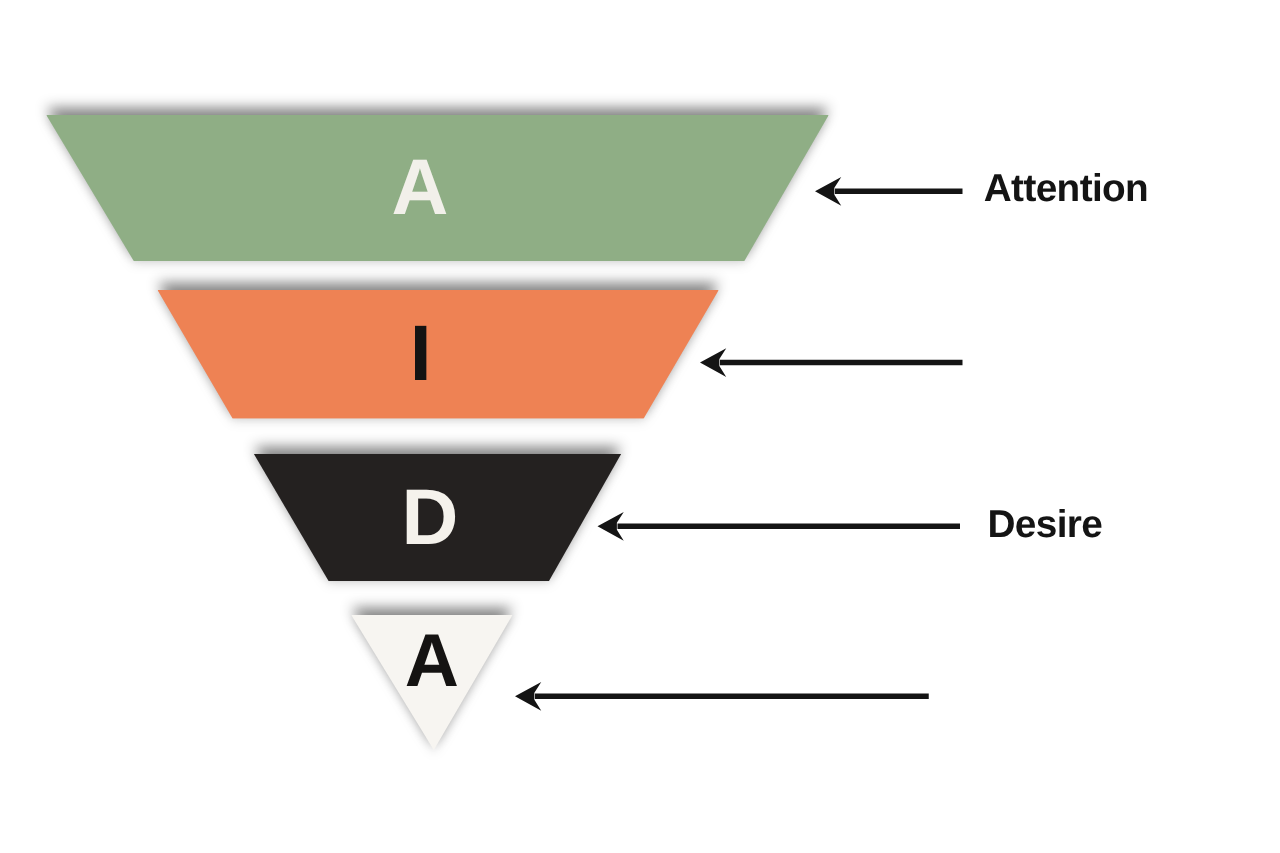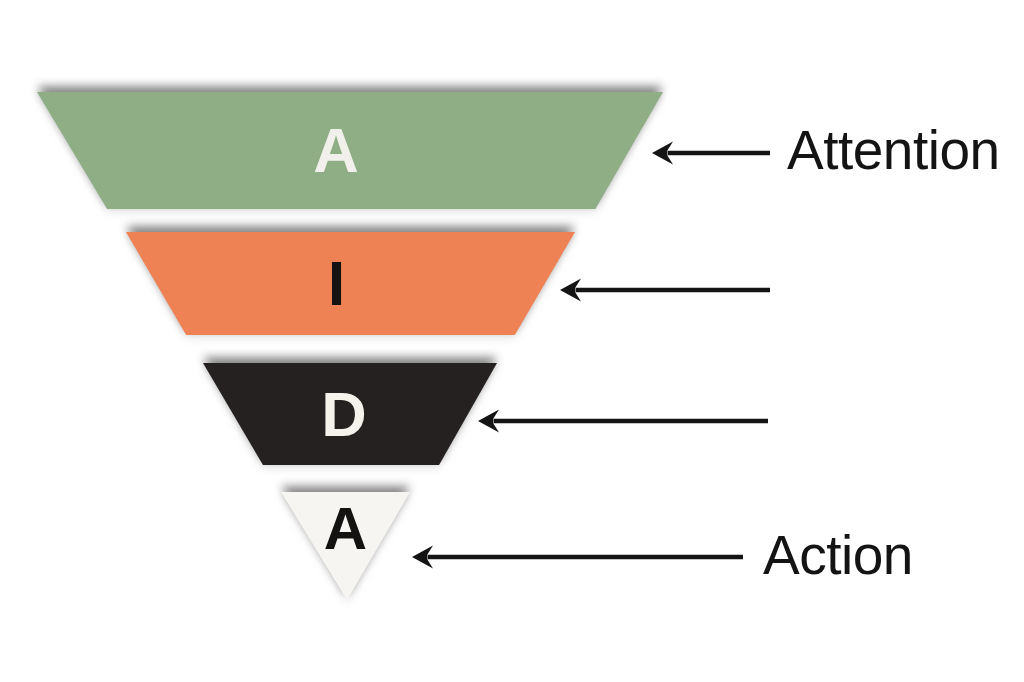--- a/index.html
+++ b/index.html
@@ -45,22 +45,22 @@
   .s3 .letter { transform: translateX(-6px); }
   .s4 .letter { transform: translateY(-17px); font-size: 60px; }
 
   .arrows { position: absolute; left: 0; top: 0; width: 1024px; height: 682px; }
   .arrows line { stroke: var(--ink); stroke-width: 4.4; }
   .arrows path { fill: var(--ink); }
 
   .label {
     position: absolute;
     transform: translateY(-53%);
-    font-size: 55px;
-    font-weight: 400;
+    font-size: 31px;
+    font-weight: 700;
     letter-spacing: -0.5px;
     color: var(--ink);
     white-space: nowrap;
   }
   .label-1 { left: 787px; top: 152px; }
   .label-2 { left: 788px; top: 290px; }
   .label-3 { left: 790px; top: 421px; }
   .label-4 { left: 763px; top: 557px; }
 </style>
 </head>
@@ -105,15 +105,15 @@
       <line x1="494" y1="421" x2="768" y2="421"></line>
       <path d="M478 421 L499 409.5 L493.5 418.2 L493.5 423.8 L499 432.5 Z"></path>
     </g>
     <g>
       <line x1="428" y1="557" x2="743" y2="557"></line>
       <path d="M412 557 L433 545.5 L427.5 554.2 L427.5 559.8 L433 568.5 Z"></path>
     </g>
   </svg>
 
   <div class="label label-1">Attention</div>
-  <div class="label label-4">Action</div>
+  <div class="label label-3">Desire</div>
 
 </div>
 
 </body></html>

